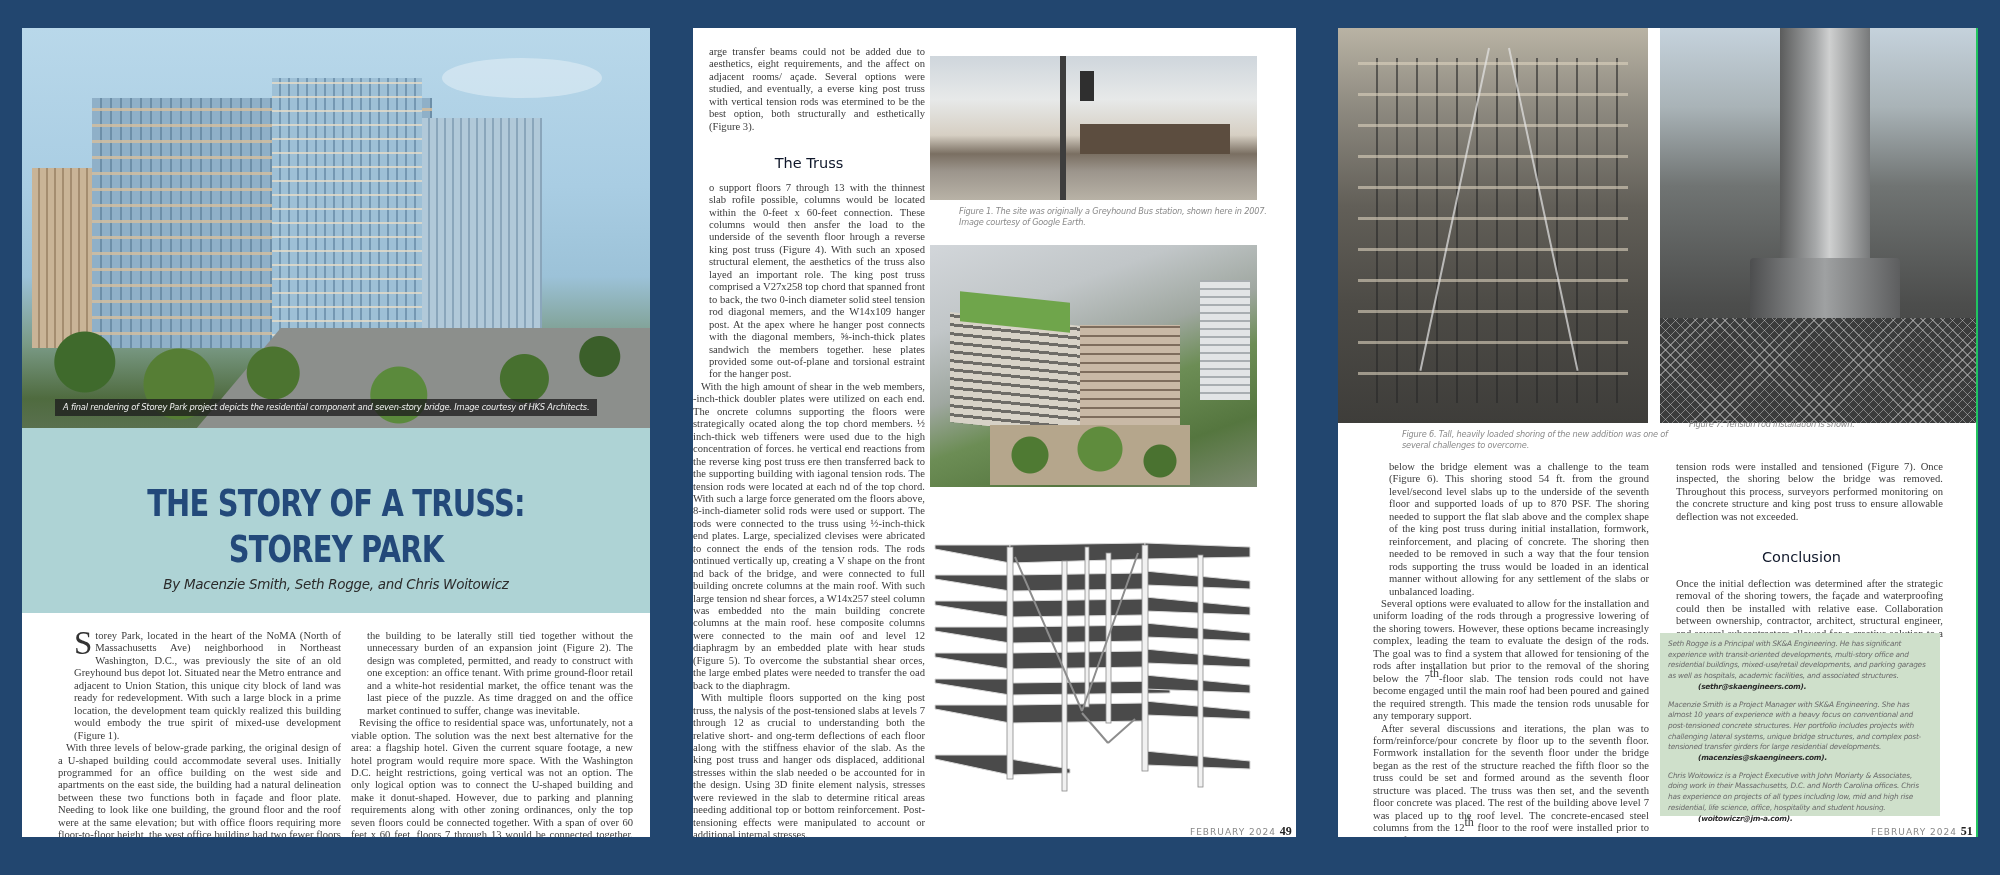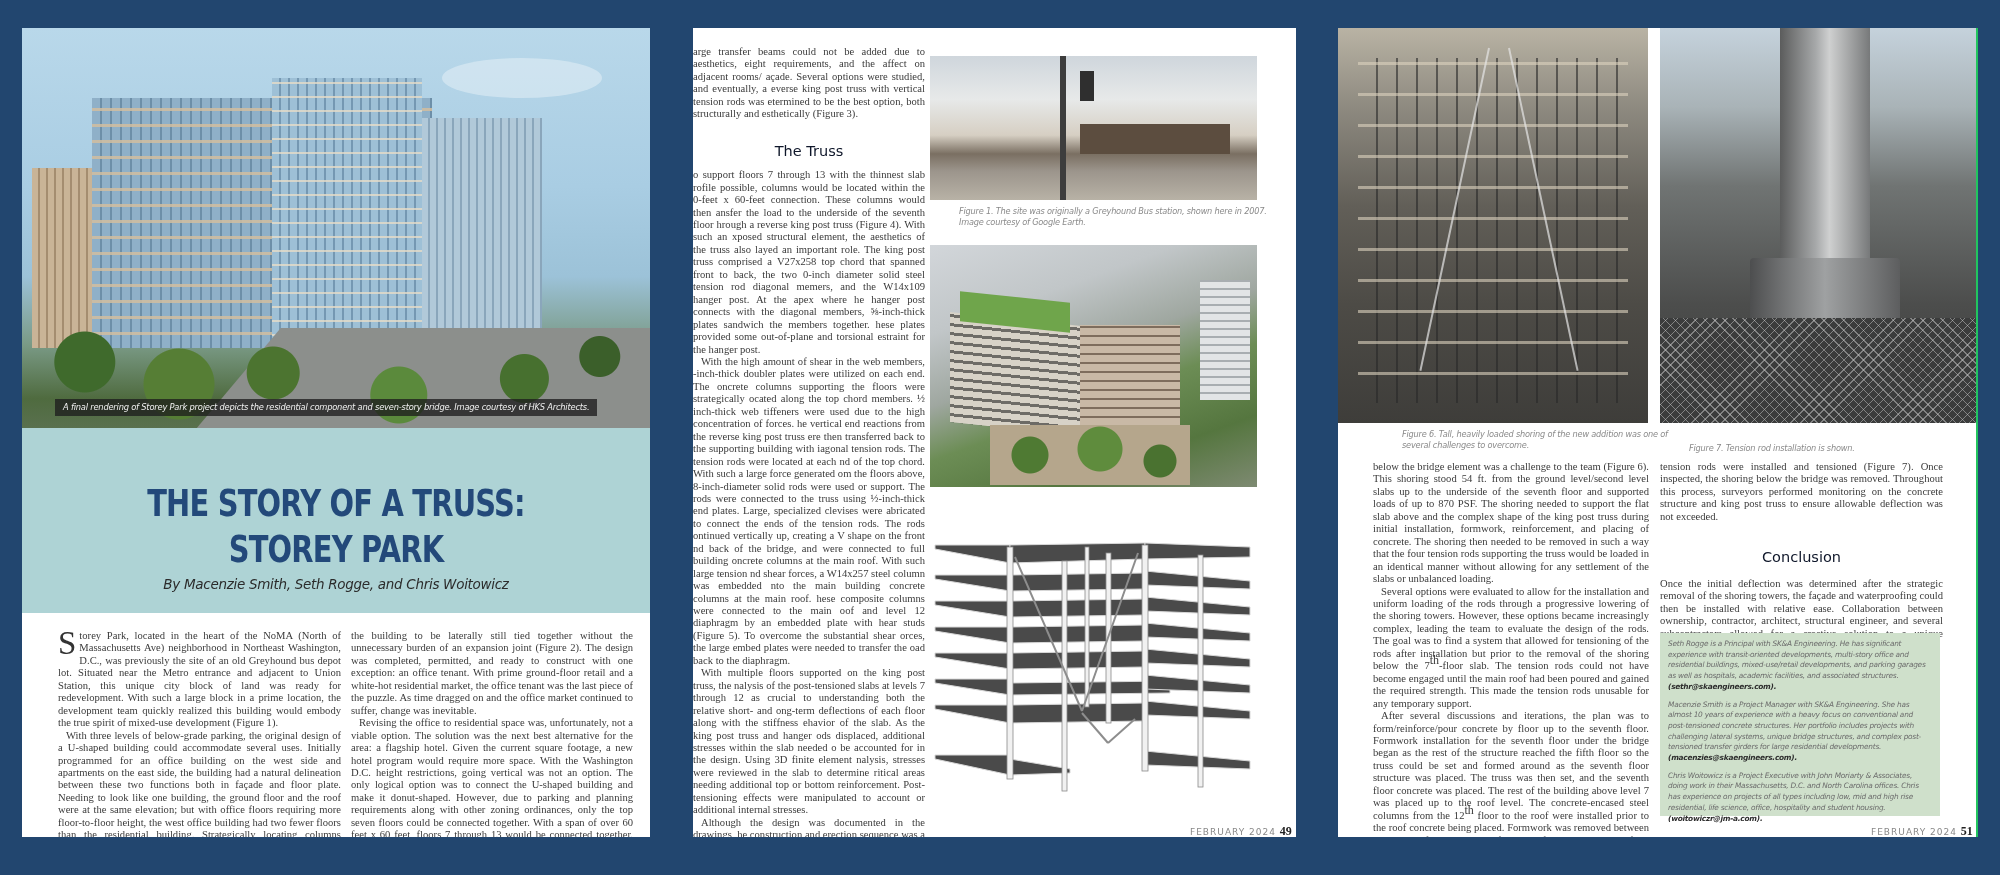--- a/index.html
+++ b/index.html
@@ -44,21 +44,21 @@
 
   .title-band { position:absolute; left:0; top: 400px; width: 628px; height: 185px; background: #aed3d5; text-align:center; }
   .title-band h1 { position:absolute; left:0; right:0; top: 53px; font-family: "DejaVu Sans", sans-serif;
      font-weight: bold; color: #23497a; font-size: 37px; line-height: 46px; letter-spacing: -1px;
      transform: scaleX(0.78); transform-origin: center; }
   .byline { position:absolute; left:0; right:0; top: 148px; font-family: "DejaVu Sans", sans-serif;
      font-style: italic; font-size: 13.5px; color: #2b2b2b; letter-spacing: -0.3px; }
 
   .col { position:absolute; font-size: 10.6px; line-height: 12.45px; color: #3a3a3a; text-align: justify; hyphens: auto; }
   .col p { text-indent: 8px; }
-  .col p.first { text-indent: 0; }
+  .col p.first { text-indent: 0; margin-left: 16px; }
   .dropcap { float:left; font-size: 33px; line-height: 24px; margin: 1px 3px 0 0; color:#333; }
   .p1c1 { left: 36px; top: 602px; width: 283px; }
   .p1c2 { left: 329px; top: 602px; width: 282px; }
   .folio { position:absolute; font-family: "DejaVu Sans", sans-serif; font-size: 9px; color: #888; letter-spacing: 1px; }
   .folio b { color:#222; font-family: "Liberation Serif", serif; font-size: 12px; letter-spacing: 0; }
   .folio .mag { font-family: "Liberation Serif", serif; letter-spacing: 0.2px; }
   .p1folio { left: 18px; top: 797px; margin-top: 24px; }
 
   
   .p2c1 { left: 0px; top: 18px; width: 232px; }
@@ -100,29 +100,29 @@
   .fig6 .rod2 { position:absolute; left: 170px; top: 20px; width: 2px; height: 330px; background: rgba(230,230,230,0.7); transform: rotate(-12deg); transform-origin: top; }
   .fig7 { left: 322px; top: 0; width: 318px; height: 395px;
      background: linear-gradient(180deg, #c5d2dc 0%, #a9b3b7 20%, #707473 40%, #4c4d4c 70%, #3a3b3b 100%); }
   .fig7 .column { position:absolute; left: 120px; top: 0; width: 90px; height: 395px;
      background: linear-gradient(90deg, #5b5c5c, #a7a9aa 40%, #cfd0d0 55%, #77797a); }
   .fig7 .clamp { position:absolute; left: 90px; top: 230px; width: 150px; height: 80px; background: linear-gradient(90deg,#4d4e4f,#9fa1a2,#5d5e5f); border-radius: 4px; }
   .fig7 .mesh { position:absolute; left: 0; top: 290px; width: 318px; height: 105px;
      background: repeating-linear-gradient(45deg, transparent 0 6px, rgba(200,200,200,0.5) 6px 7px),
                  repeating-linear-gradient(-45deg, transparent 0 6px, rgba(200,200,200,0.5) 6px 7px), #3b3c3c; }
   .fc6 { left: 35px; top: 401px; width: 280px; }
-  .fc7 { left: 322px; top: 415px; width: 300px; }
+  .fc7 { left: 322px; top: 391px; width: 300px; }
   .p3c1 { left: 35px; top: 433px; width: 276px; }
   .p3c2 { left: 322px; top: 433px; width: 283px; }
   .p3c2 .sect { margin: 28px 0 14px 0; }
   .bio { position:absolute; left: 322px; top: 605px; width: 280px; height: 183px; background: #cfe0cb;
      padding: 6px 8px; font-family: "DejaVu Sans", sans-serif; font-style: italic; font-size: 7.4px; line-height: 10.7px;
      color: #6b6b6b; letter-spacing: -0.25px; }
   .bio p { margin-bottom: 7px; }
-  .bio b { color: #2d2d2d; font-style: italic; }
+  .bio b { color: #2d2d2d; font-style: italic; margin-left: 30px; }
   .p3folio { left: 533px; top: 796px; }
   sup { font-size: 12px; vertical-align: super; line-height: 0; }
 </style>
 </head>
 <body>
 
 <div class="page page1">
   <div class="hero">
     <div class="sky-cloud" style="left:420px;top:30px;width:160px;height:40px;"></div>
     <div class="bldg b-left"></div>

